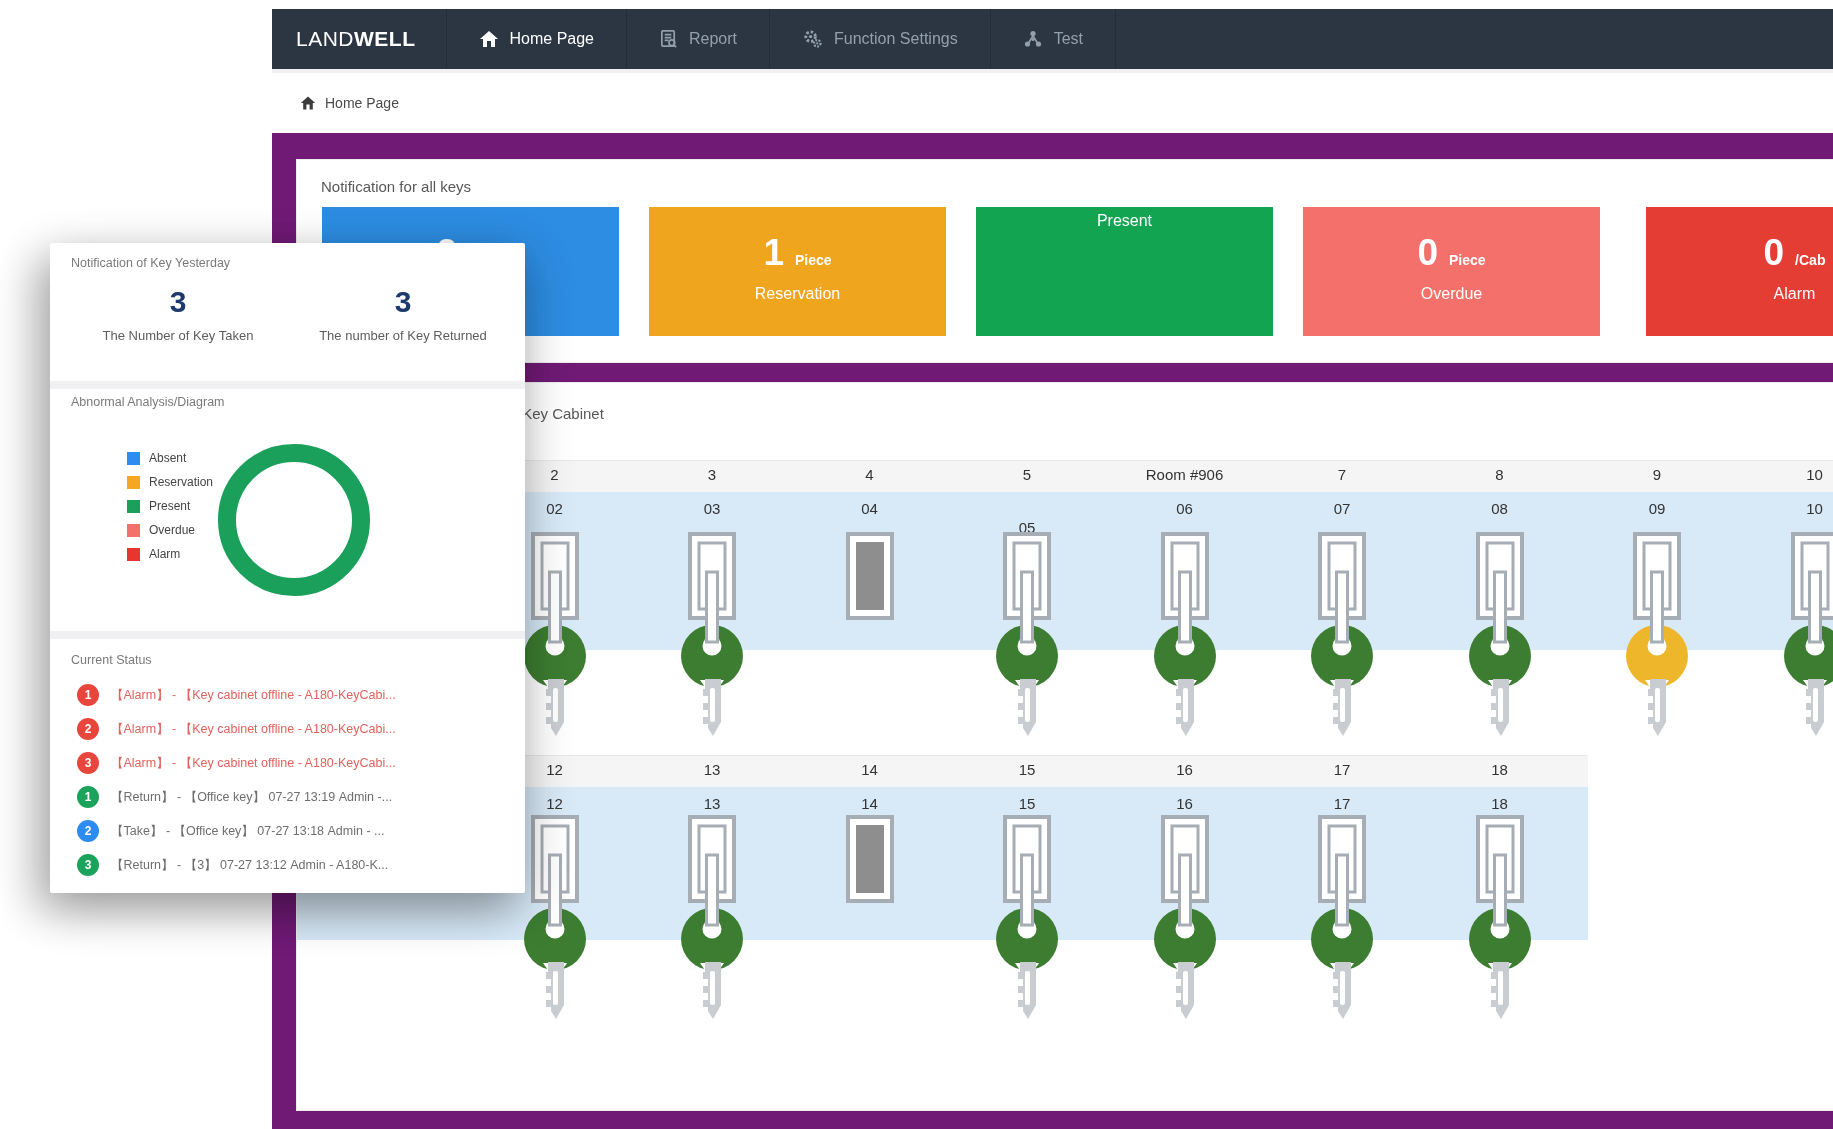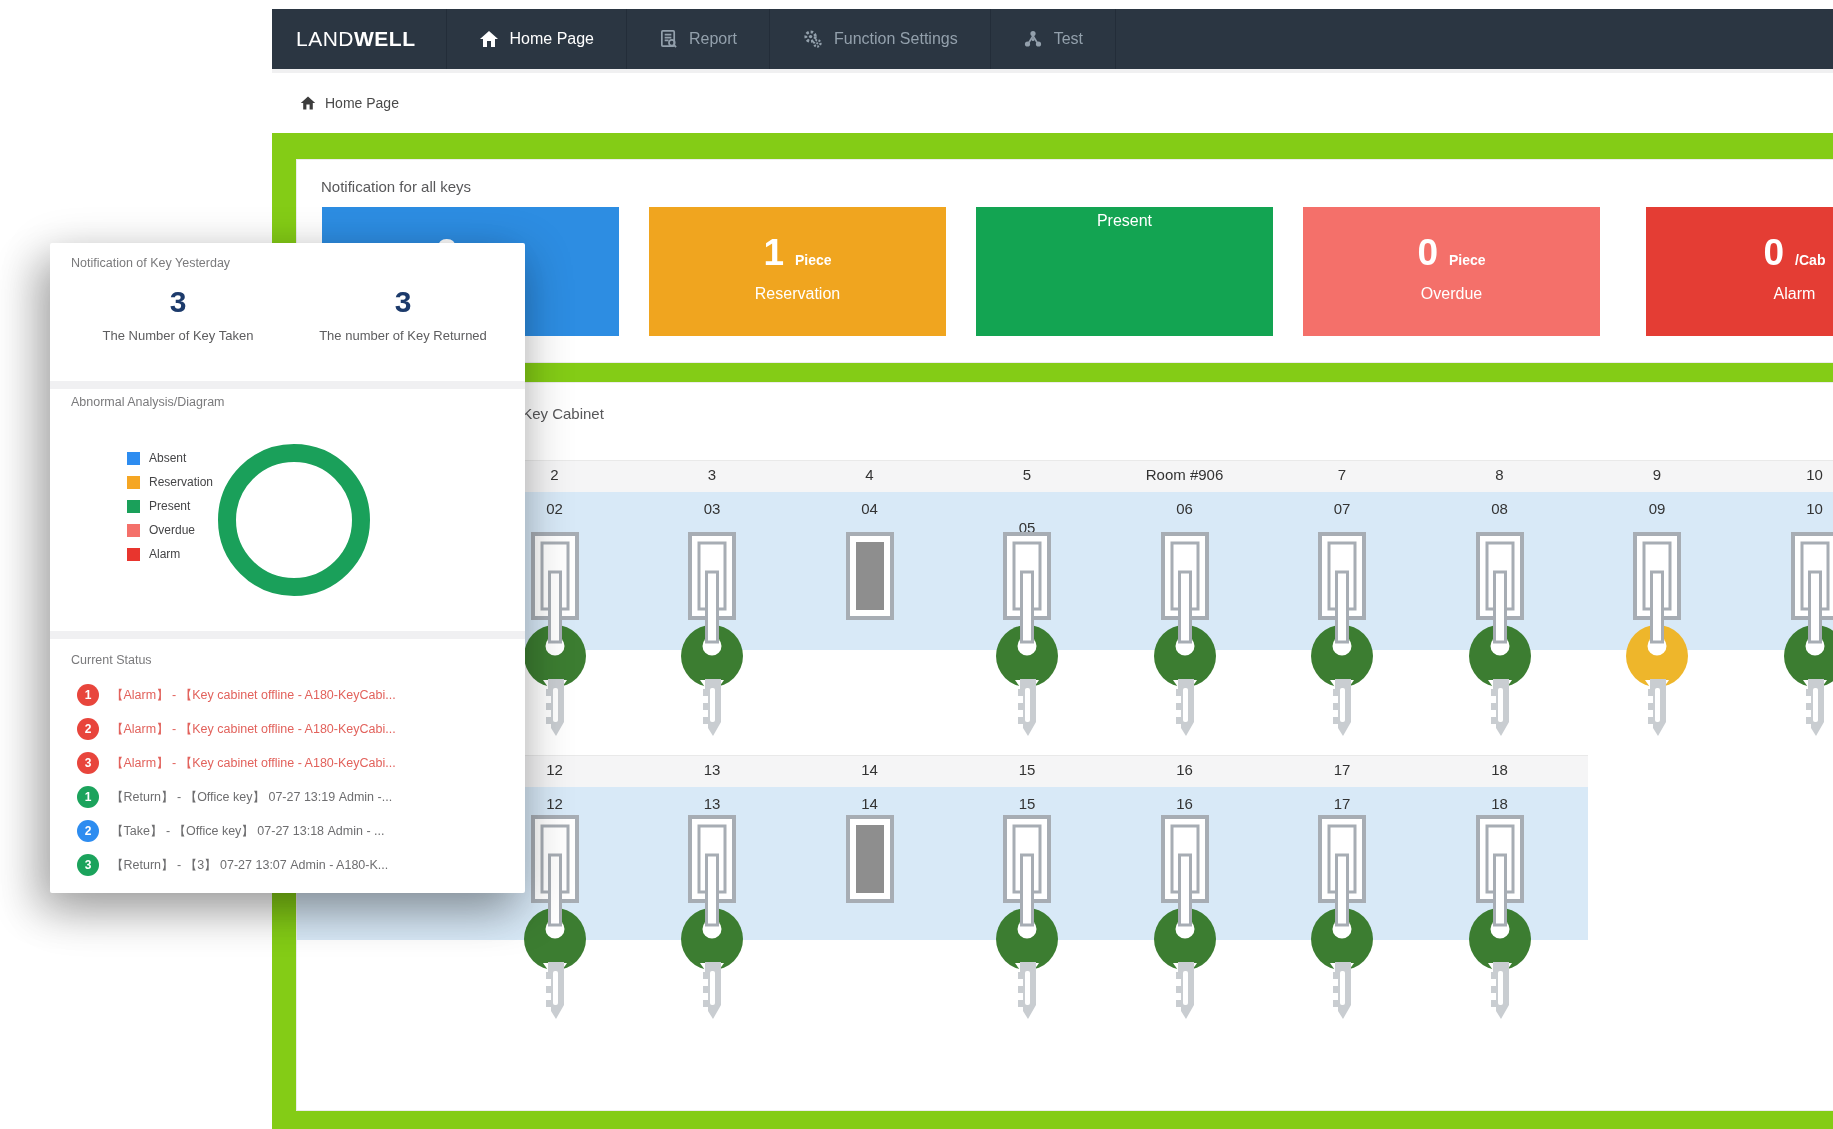--- a/index.html
+++ b/index.html
@@ -14,21 +14,21 @@
   .logo .lt{font-weight:300;} .logo .bd{font-weight:700;}
   .nav-item{display:flex;align-items:center;gap:11px;padding:0 32px;border-left:1px solid #232d39;
             color:#93a0ac;font-size:16px;cursor:pointer;white-space:nowrap;}
   .nav-item:last-child{border-right:1px solid #232d39;}
   .nav-item.active{color:#ffffff;}
   .nav-item svg{flex:0 0 auto;}
   
   .breadcrumb{position:absolute;top:64px;left:0;right:0;height:60px;background:#fff;border-bottom:1px solid #e6e6e6;
               display:flex;align-items:center;gap:9px;padding-left:28px;color:#4a4a4a;font-size:14px;}
   
-  .content{position:absolute;top:124px;left:0;right:0;bottom:0;background:#84cc16;}
+  .content{position:absolute;top:124px;left:0;right:0;bottom:0;background:#701a75;}
   .card{position:absolute;background:#fff;border:1px solid #ececec;}
   #card-keys{left:24px;top:26px;width:1702px;height:202px;}
   .card-title{position:absolute;left:24px;top:18px;font-size:15px;color:#58585a;}
   .stat-tile{position:absolute;top:47px;width:297px;height:129px;color:#fff;text-align:center;cursor:pointer;}
   .stat-line1{margin-top:26px;line-height:40px;}
   .stat-num{font-size:37px;font-weight:bold;}
   .stat-unit{font-size:14px;font-weight:bold;margin-left:11px;}
   .stat-label{font-size:16px;margin-top:5px;}
   #card-cabinet{left:24px;top:249px;width:1702px;height:727px;}
   .cab-title{position:absolute;left:216px;top:22px;font-size:15px;color:#58585a;}
@@ -442,16 +442,16 @@
       <div class="status-item" style="left: 27px; top: 577px;">
         <span class="badge" style="background:#2d8cf0;">
           <span>2</span>
         </span>
         <span style="color:#6e6e70;">【Take】 - 【Office key】 07-27  13:18  Admin  - ...</span>
       </div>
       <div class="status-item" style="left: 27px; top: 611px;">
         <span class="badge" style="background:#1ba35c;">
           <span>3</span>
         </span>
-        <span style="color:#6e6e70;">【Return】 - 【3】 07-27  13:07  Admin  - A180-K...</span>
+        <span style="color:#6e6e70;">【Return】 - 【3】 07-27  13:12  Admin  - A180-K...</span>
       </div>
     </div>
 </div>
 
 </body></html>

